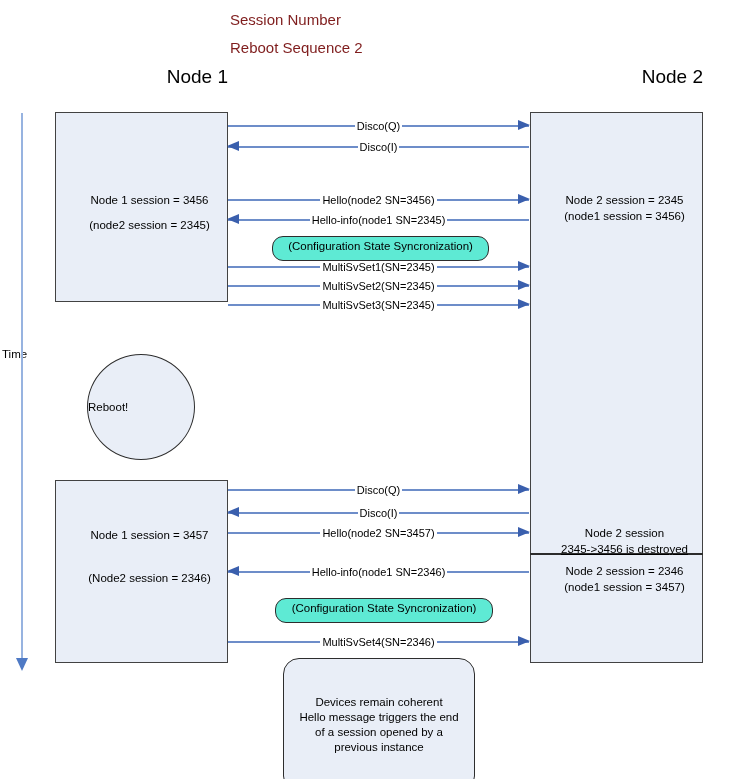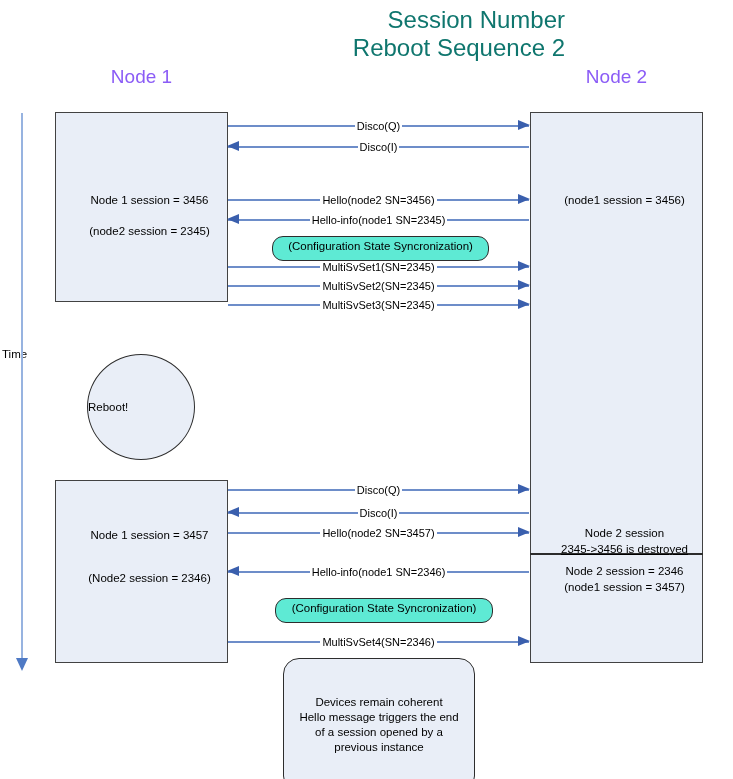--- a/index.html
+++ b/index.html
@@ -4,42 +4,42 @@
 <style>
   * { margin:0; padding:0; box-sizing:border-box; }
   html,body { background:#ffffff; }
   body { font-family:"Liberation Sans", sans-serif; color:#000; }
   .canvas {
     position:relative; width:733px; height:779px; background:#fff;
     overflow:hidden;
   }
   .title {
     position:absolute; left:230px; top:6px; width:335px;
-    text-align:right; font-size:24px; line-height:28px; color:#0f766e;
+    text-align:left; font-size:15px; line-height:28px; color:#7f1d1d;
   }
   .node-label {
-    position:absolute; width:173px; text-align:center;
-    font-size:19px; color:#8b5cf6;
+    position:absolute; width:173px; text-align:right;
+    font-size:19px; color:#000000;
   }
   .node-label.n1 { left:55px; top:66px; }
   .node-label.n2 { left:530px; top:66px; }
 
   .box {
     position:absolute; background:#e9eef7; border:1.5px solid #424242;
   }
   .n1-box-a { left:55px; top:112px; width:173px; height:190px; }
   .n1-box-b { left:55px; top:480px; width:173px; height:183px; }
   .n2-box   { left:530px; top:112px; width:173px; height:551px; }
 
   .box-text {
     position:absolute; width:189px; text-align:center;
     font-size:11.5px; line-height:16px; color:#000;
   }
   .bt-n1a1 { left:55px; top:192px; }
-  .bt-n1a2 { left:55px; top:223px; }
+  .bt-n1a2 { left:55px; top:217px; }
   .bt-n1b1 { left:55px; top:527px; }
   .bt-n1b2 { left:55px; top:570px; }
   .bt-n2a  { left:530px; top:192px; }
   .bt-n2d  { left:530px; top:525px; }
   .bt-n2d .underlined { text-decoration:underline; }
   .bt-n2b  { left:530px; top:563px; }
 
   .n2-divider {
     position:absolute; left:530px; top:553px; width:173px; height:0;
     border-top:2px solid #2c2c2c;
@@ -133,20 +133,21 @@
   <div class="box n1-box-b"></div>
   <div class="box n2-box"></div>
   <div class="n2-divider"></div>
 
   <div class="box-text bt-n1a1">Node 1 session = 3456</div>
   <div class="box-text bt-n1a2">(node2 session = 2345)</div>
   <div class="box-text bt-n1b1">Node 1 session = 3457</div>
   <div class="box-text bt-n1b2">(Node2 session = 2346)</div>
 
   <div class="box-text bt-n2a">
+    <div>Node 2 session = 2345</div>
     <div>(node1 session = 3456)</div>
   </div>
   <div class="box-text bt-n2d">
     <div>Node 2 session</div>
     <div class="underlined">2345-&gt;3456 is destroyed</div>
   </div>
   <div class="box-text bt-n2b">
     <div>Node 2 session = 2346</div>
     <div>(node1 session = 3457)</div>
   </div>

